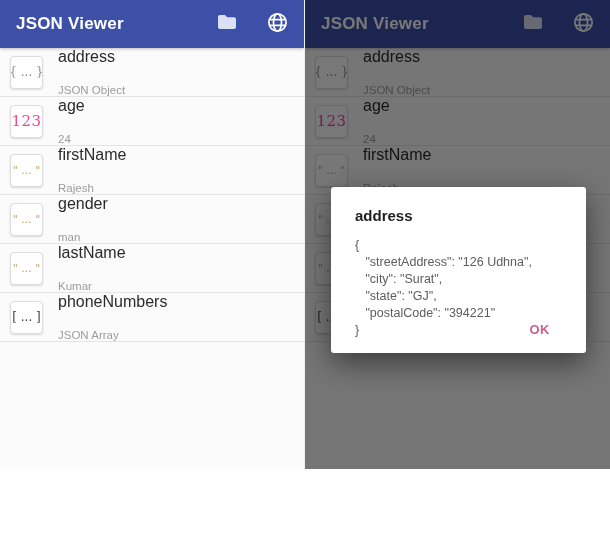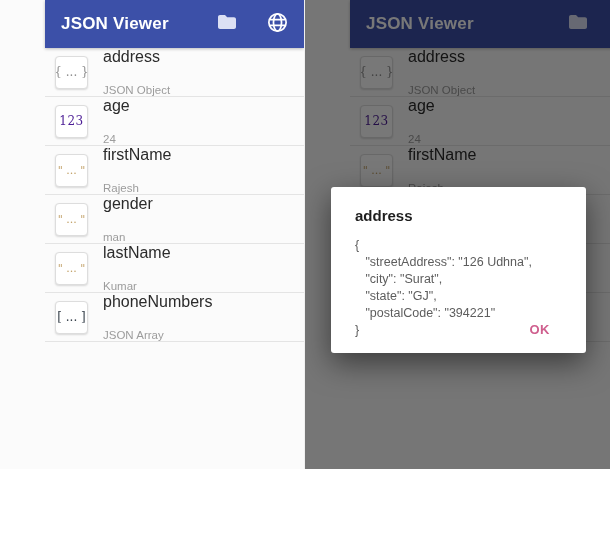--- a/index.html
+++ b/index.html
@@ -1,21 +1,21 @@
 <!DOCTYPE html>
 <html><head>
 <meta charset="utf-8">
 <style>
   html,body{margin:0;padding:0;background:#fff;}
   .stage{
     width:610px;height:539px;display:flex;overflow:hidden;position:relative;
     font-family:"Liberation Sans", sans-serif;
     -webkit-font-smoothing:antialiased;
   }
-  .panel{width:305px;height:469px;position:relative;background:#fbfbfb;overflow:hidden;flex:0 0 305px;padding-left:45px;}
+  .panel{width:305px;height:469px;position:relative;background:#fbfbfb;overflow:hidden;flex:0 0 305px;}
   .panel.left{border-right:1px solid #f0f0f0;box-sizing:border-box;}
 
   
   .appbar{
     height:48px;background:#3c50a8;display:flex;align-items:center;
     padding:0 14px 0 16px;box-shadow:0 1px 3px rgba(0,0,0,.25);position:relative;z-index:1;
   }
   .appbar-title{color:#ffffff;font-size:17px;font-weight:bold;letter-spacing:.2px;flex:1;}
   .appbar-actions{display:flex;align-items:center;gap:24px;}
   .icon-btn{width:26px;height:26px;display:flex;align-items:center;justify-content:center;cursor:pointer;}
@@ -27,21 +27,21 @@
     border-bottom:1px solid #e4e4e4;background:transparent;cursor:pointer;
   }
   .badge{
     width:33px;height:33px;box-sizing:border-box;background:#ffffff;border:1px solid #ddd;
     border-radius:4px;box-shadow:0 1px 2px rgba(0,0,0,.14);
     display:flex;align-items:center;justify-content:center;
     font-family:"DejaVu Serif", serif;font-size:12px;white-space:nowrap;overflow:hidden;
     flex:0 0 33px;
   }
   .b-object{color:#8f8f8f;}
-  .b-number{color:#4c1d95;font-size:12px;letter-spacing:.5px;}
+  .b-number{color:#ec4899;font-size:15px;letter-spacing:.5px;}
   .b-string{color:#c2a168;font-size:11px;}
   .b-array{color:#353f49;}
   .row-texts{margin-left:15px;display:flex;flex-direction:column;justify-content:center;}
   .row-title{font-size:16px;color:#2b2b2b;line-height:19px;}
   .row-sub{font-size:11.5px;color:#9c9c9c;line-height:14px;margin-top:17px;}
 
   
   .scrim{position:absolute;inset:0;background:rgba(0,0,0,.53);z-index:2;}
   .dialog{
     position:absolute;left:26px;top:187px;width:255px;height:166px;background:#ffffff;

